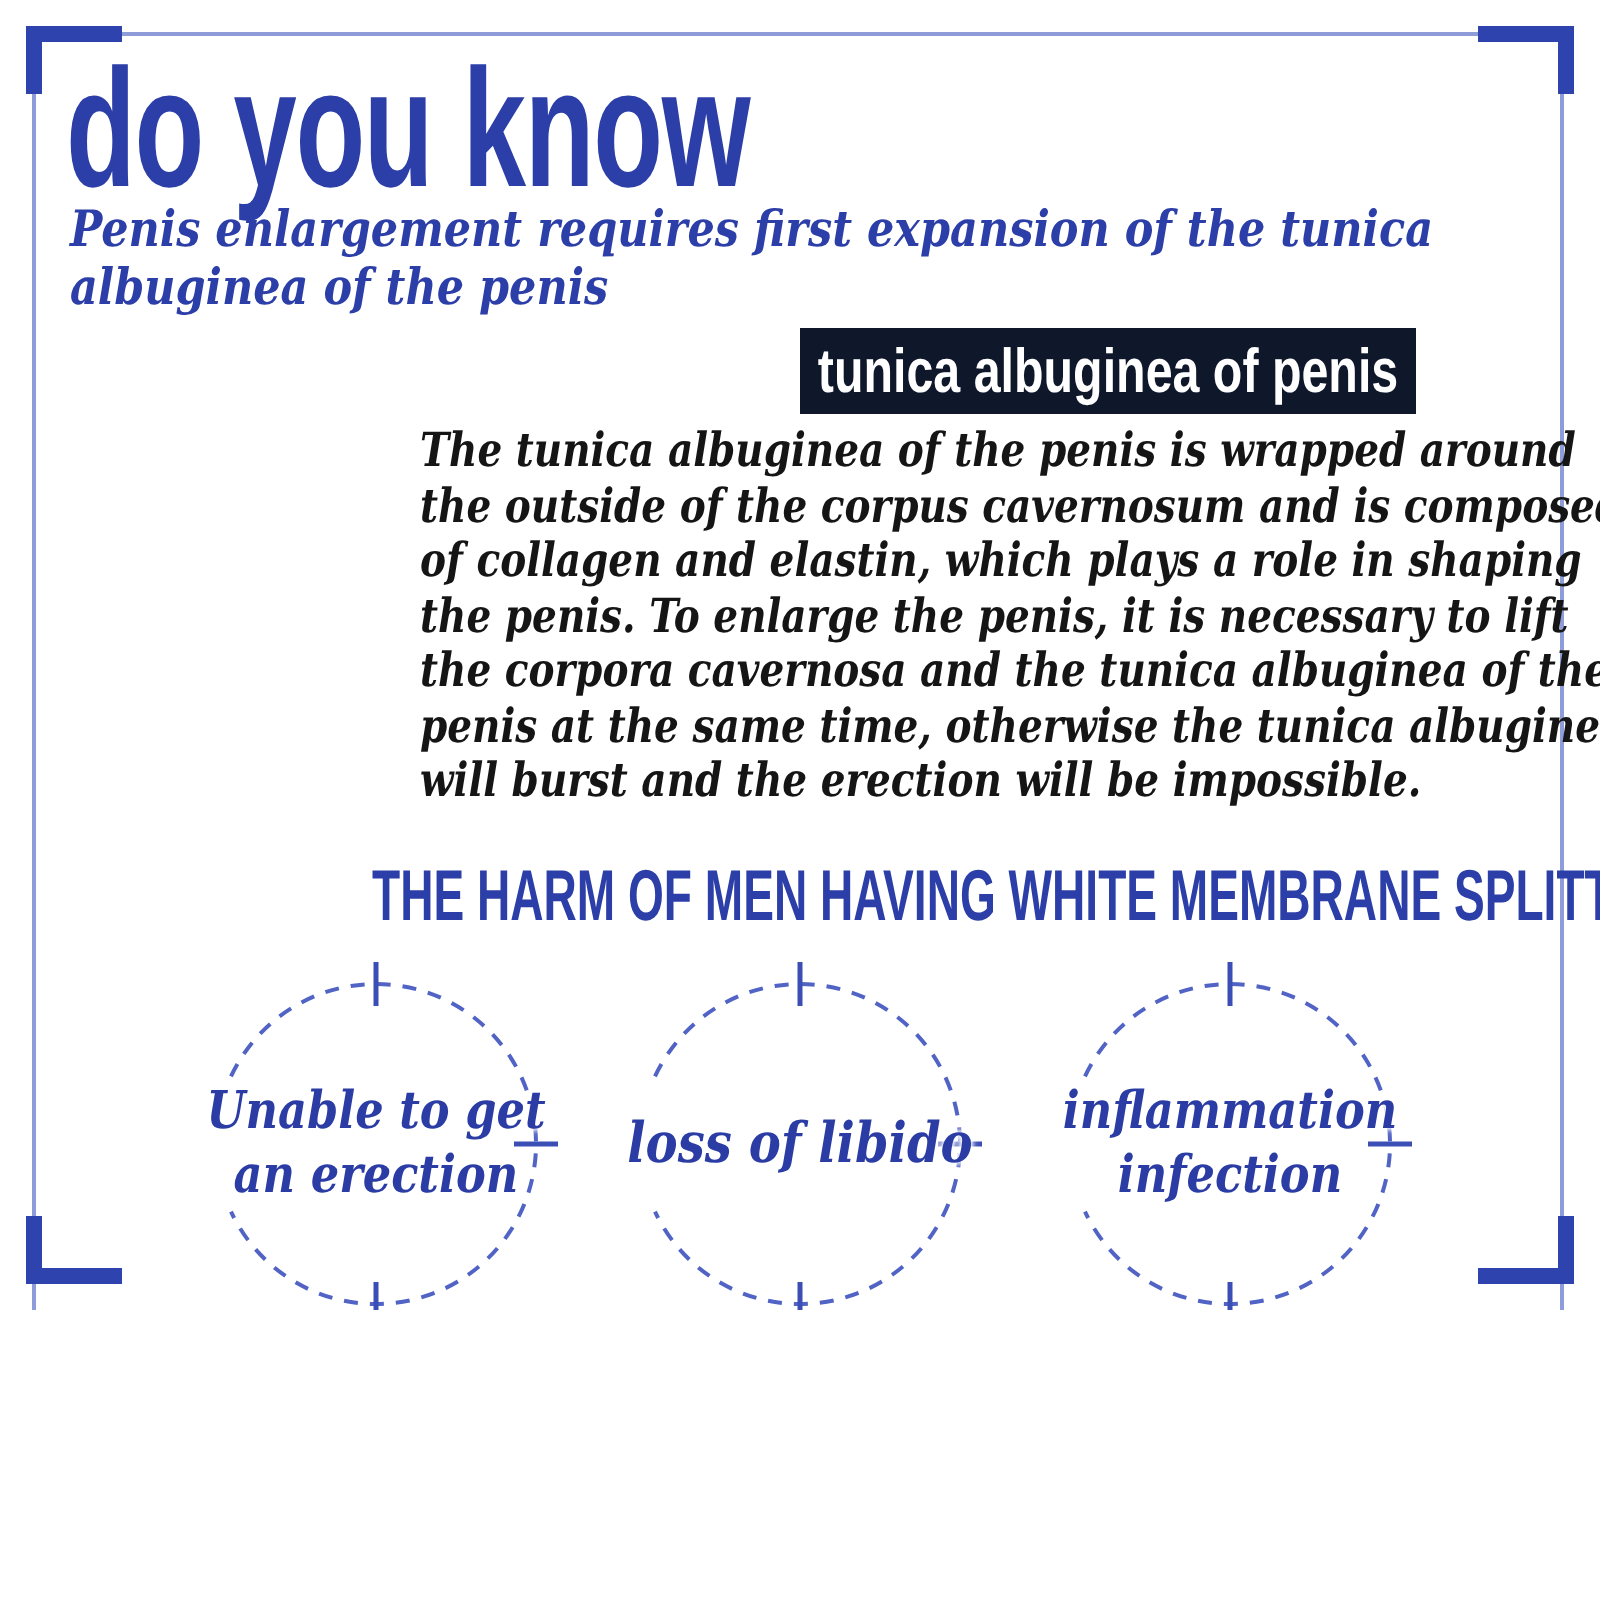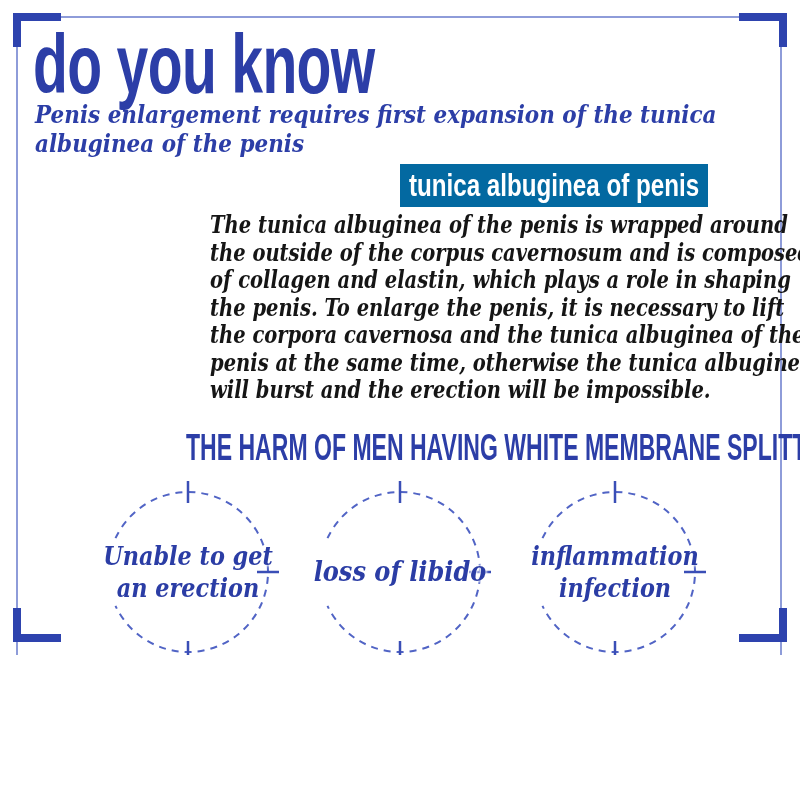--- a/index.html
+++ b/index.html
@@ -30,21 +30,21 @@
   .subtitle {
     position:absolute; left:35px; top:100px;
     font-family:"DejaVu Serif","Liberation Serif",serif;
     font-style:italic; font-weight:bold;
     font-size:25px; line-height:29px; color:#2c3ea7; white-space:nowrap;
     transform:scaleX(0.86); transform-origin:left top;
   }
   
   .label-box {
     position:absolute; left:400px; top:164px; width:308px; height:43px;
-    background:#0369a1; display:flex; align-items:center; justify-content:center;
+    background:#0f172a; display:flex; align-items:center; justify-content:center;
   }
   .label-box span {
     font-family:"Liberation Sans", sans-serif; font-weight:bold;
     font-size:31px; color:#ffffff; white-space:nowrap; letter-spacing:0px;
     transform:scaleX(0.78); transform-origin:center center;
   }
   
   .paragraph {
     position:absolute; left:210px; top:212px;
     font-family:"DejaVu Serif","Liberation Serif",serif;

